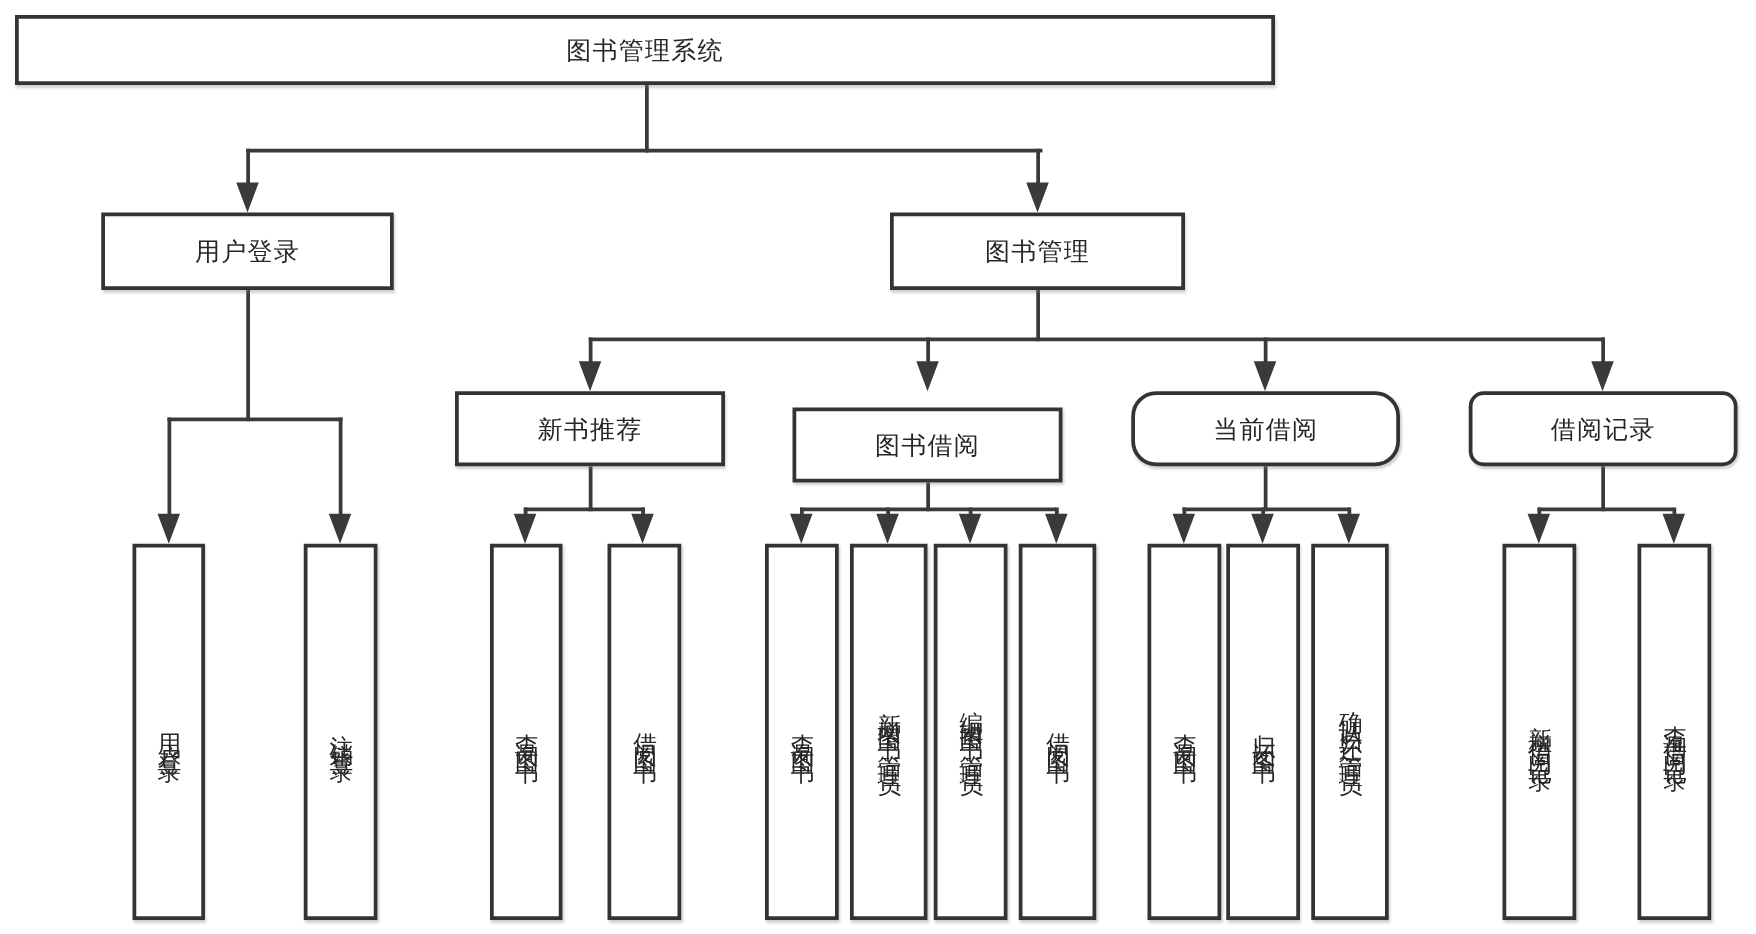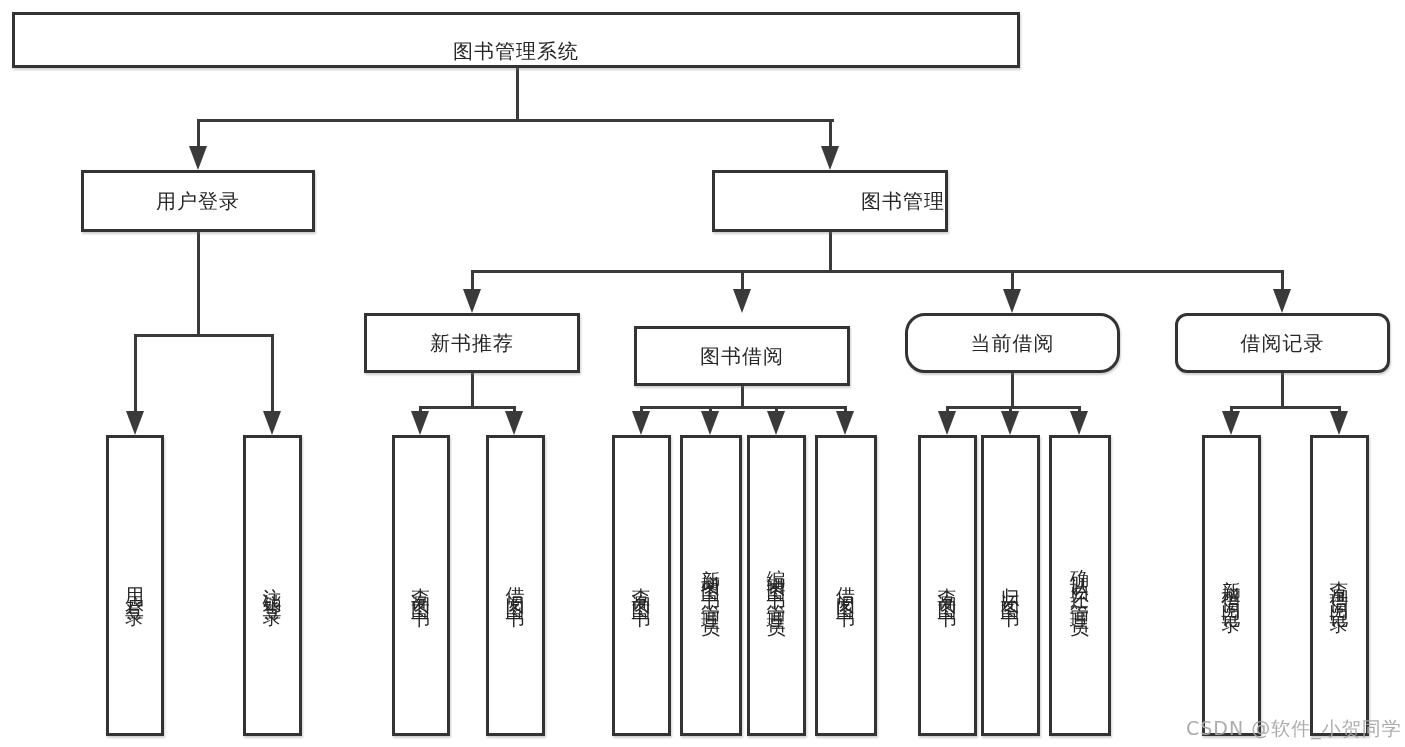--- a/index.html
+++ b/index.html
@@ -57,28 +57,28 @@
     letter-spacing: 1px;
     white-space: nowrap;
     z-index: 3;
   }
 </style>
 </head>
 <body>
 
 <div id="stage">
 
-  <div class="box" style="left:12px; top:12px; width:1008px; height:56px;align-items:flex-end;">
+  <div class="box" style="left:12px; top:12px; width:1008px; height:56px;">
     <span>图书管理系统</span>
   </div>
 
   <div class="box" style="left:81px; top:170px; width:234px; height:62px;">
     <span>用户登录</span>
   </div>
-  <div class="box" style="left:712px; top:170px; width:236px; height:62px;justify-content:flex-end;">
+  <div class="box" style="left:712px; top:170px; width:236px; height:62px;">
     <span>图书管理</span>
   </div>
 
   <div class="box" style="left:364px; top:313px; width:216px; height:60px;">
     <span>新书推荐</span>
   </div>
   <div class="box" style="left:634px; top:310px; width:216px; height:60px;margin-top:16px;">
     <span>图书借阅</span>
   </div>
   <div class="box" style="left:905px; top:313px; width:215px; height:60px;border-radius:20px;">
@@ -184,15 +184,14 @@
   <div class="vline" style="left:1078px; top:406px; height:8px;"></div>
   <div class="arrow" style="left:1070px; top:411px;"></div>
 
   <div class="vline" style="left:1281px; top:373px; height:36px;"></div>
   <div class="hline" style="left:1230px; top:406px; width:109px;"></div>
   <div class="vline" style="left:1230px; top:406px; height:8px;"></div>
   <div class="arrow" style="left:1222px; top:411px;"></div>
   <div class="vline" style="left:1338px; top:406px; height:8px;"></div>
   <div class="arrow" style="left:1330px; top:411px;"></div>
 
-  <div class="watermark">CSDN @软件_小贺同学</div>
 
 </div>
 
 </body></html>

